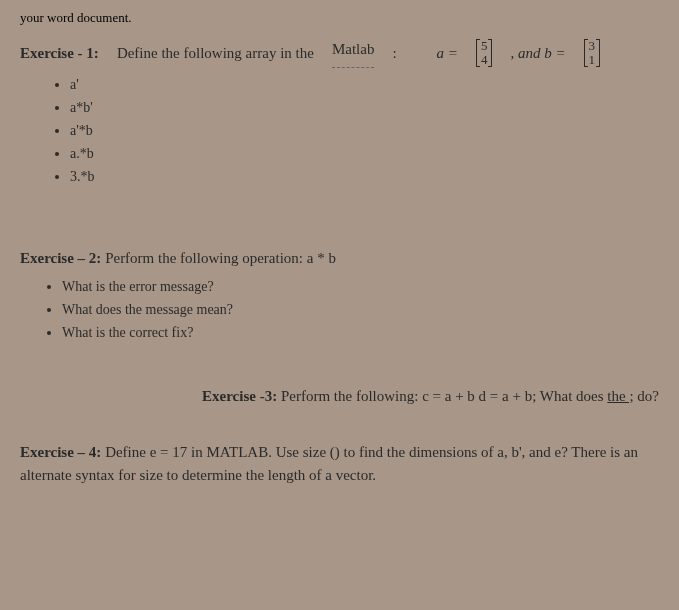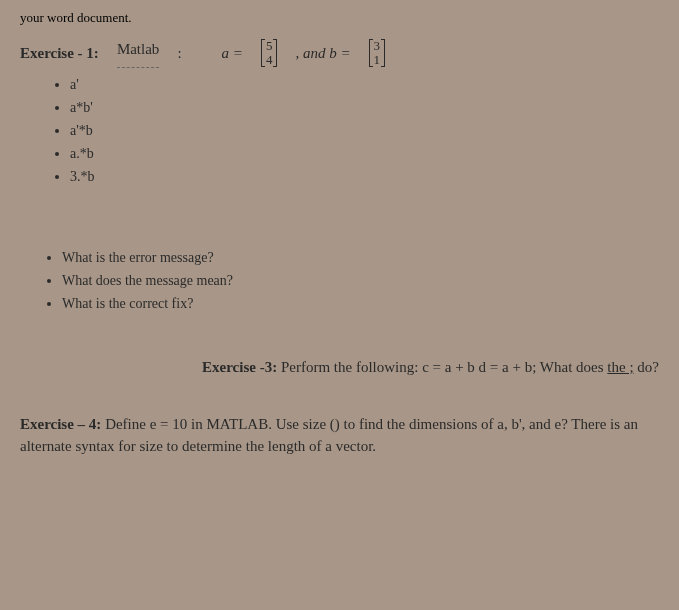--- a/index.html
+++ b/index.html
@@ -100,20 +100,21 @@
     }
   </style>
 </head>
 <body>
 
 <div class="cut-off">your word document.</div>
 
 <div class="exercise-block">
   <div class="ex1-line">
     <span class="exercise-heading">Exercise - 1:</span>
+    <span class="exercise-text">Define the following array in the</span>
     <span class="dashed-underline">Matlab</span>
       <span>:</span>
     <span style="width:4px;"></span>
     <span class="math-inline">a =</span>
     <span class="bracket-vec">
       <span class="vec-top">5</span>
       <span class="vec-bot">4</span>
     </span>
     <span class="math-inline">, and b =</span>
     <span class="bracket-vec">
@@ -124,30 +125,34 @@
   <ul>
     <li>a'</li>
     <li>a*b'</li>
     <li>a'*b</li>
     <li>a.*b</li>
     <li>3.*b</li>
   </ul>
 </div>
 
 <div class="exercise-block" style="margin-top:60px;">
+  <div>
+    <span class="exercise-heading">Exercise – 2:</span>
+    <span class="exercise-text">Perform the following operation: a * b</span>
+  </div>
   <ul class="secondary">
     <li>What is the error message?</li>
     <li>What does the message mean?</li>
     <li>What is the correct fix?</li>
   </ul>
 </div>
 
 <div class="exercise-block" style="margin-top:42px;text-align:right;">
   <span class="exercise-heading">Exercise -3:</span>
   <span class="exercise-text">Perform the following: c = a + b d = a + b; What does</span>
   <span class="solid-underline">the ;</span>
   <span>do?</span>
 </div>
 
 <div class="exercise-block" style="margin-top:34px;">
   <span class="exercise-heading">Exercise – 4:</span>
-  <span class="exercise-text">Define e = 10 in MATLAB. Use size () to find the dimensions of a, b', and e? There is an alternate syntax for size to determine the length of a vector.</span>
+  <span class="exercise-text">Define e = 17 in MATLAB. Use size () to find the dimensions of a, b', and e? There is an alternate syntax for size to determine the length of a vector.</span>
 </div>
 
 </body></html>

